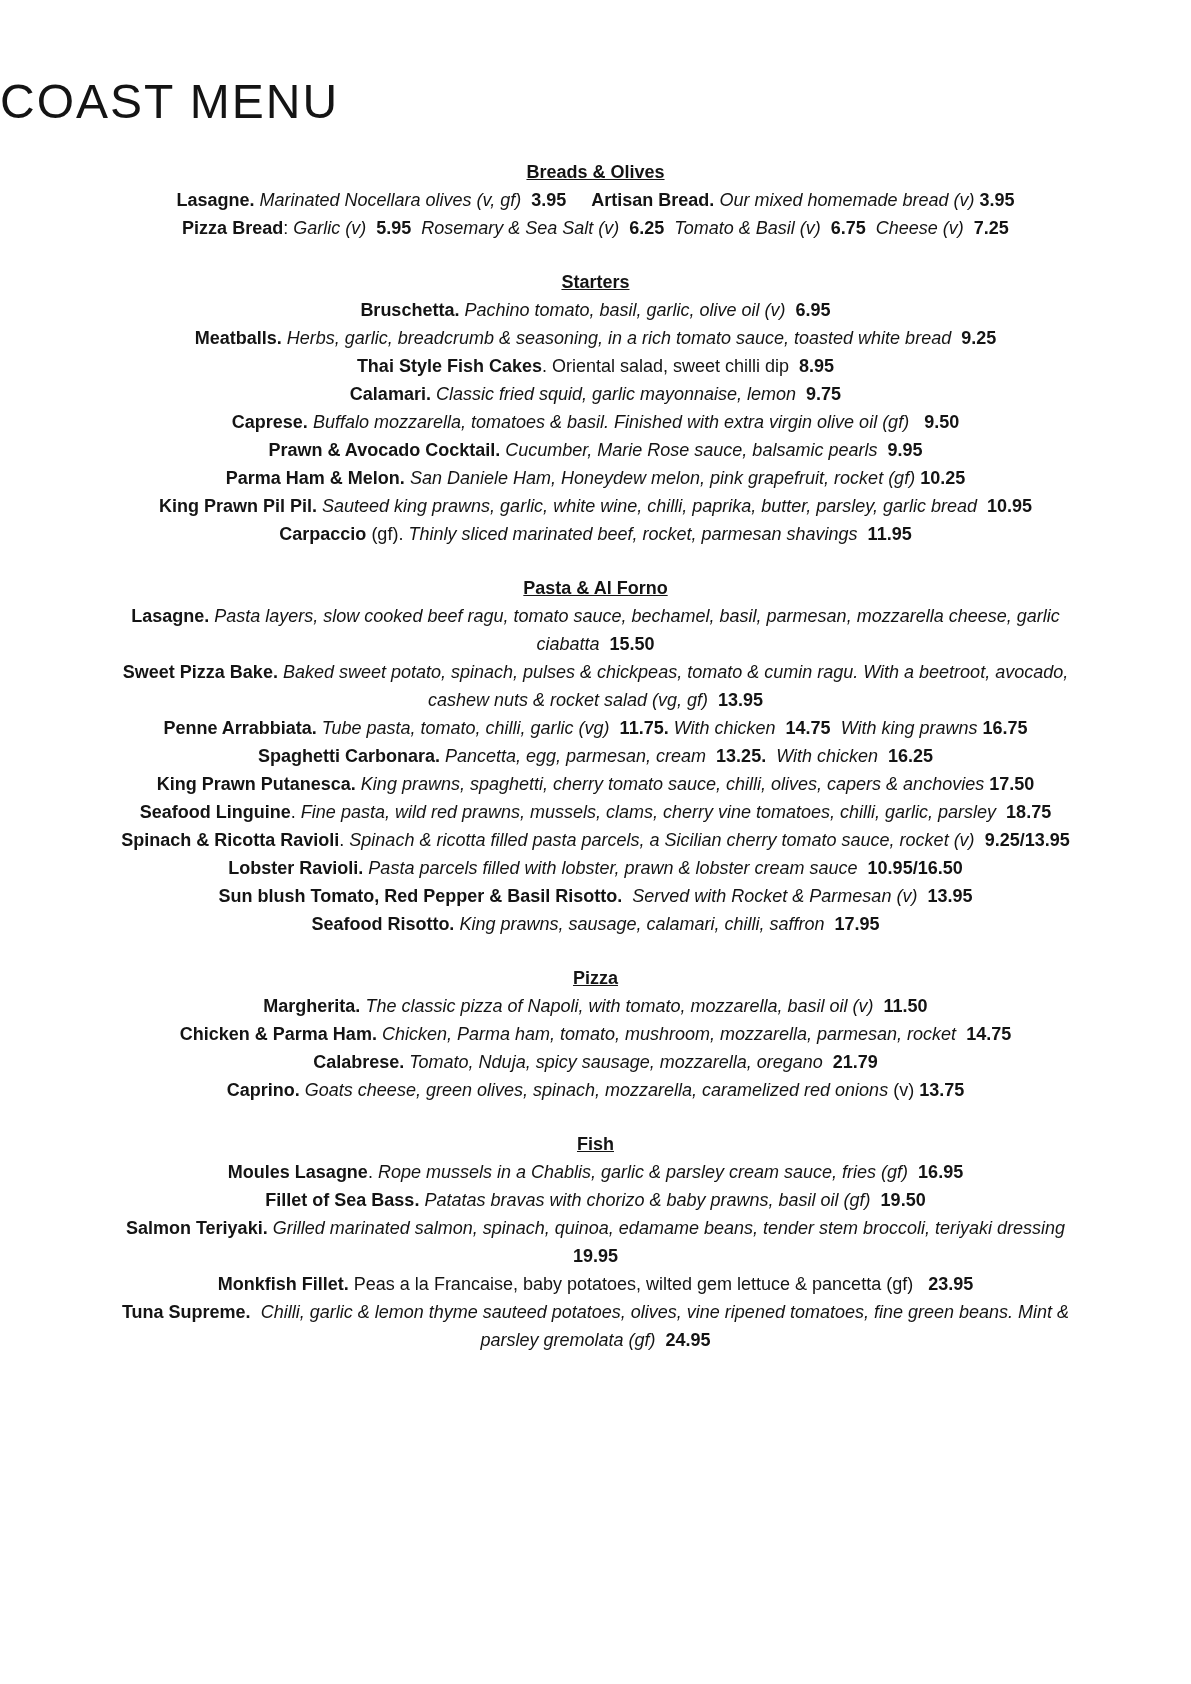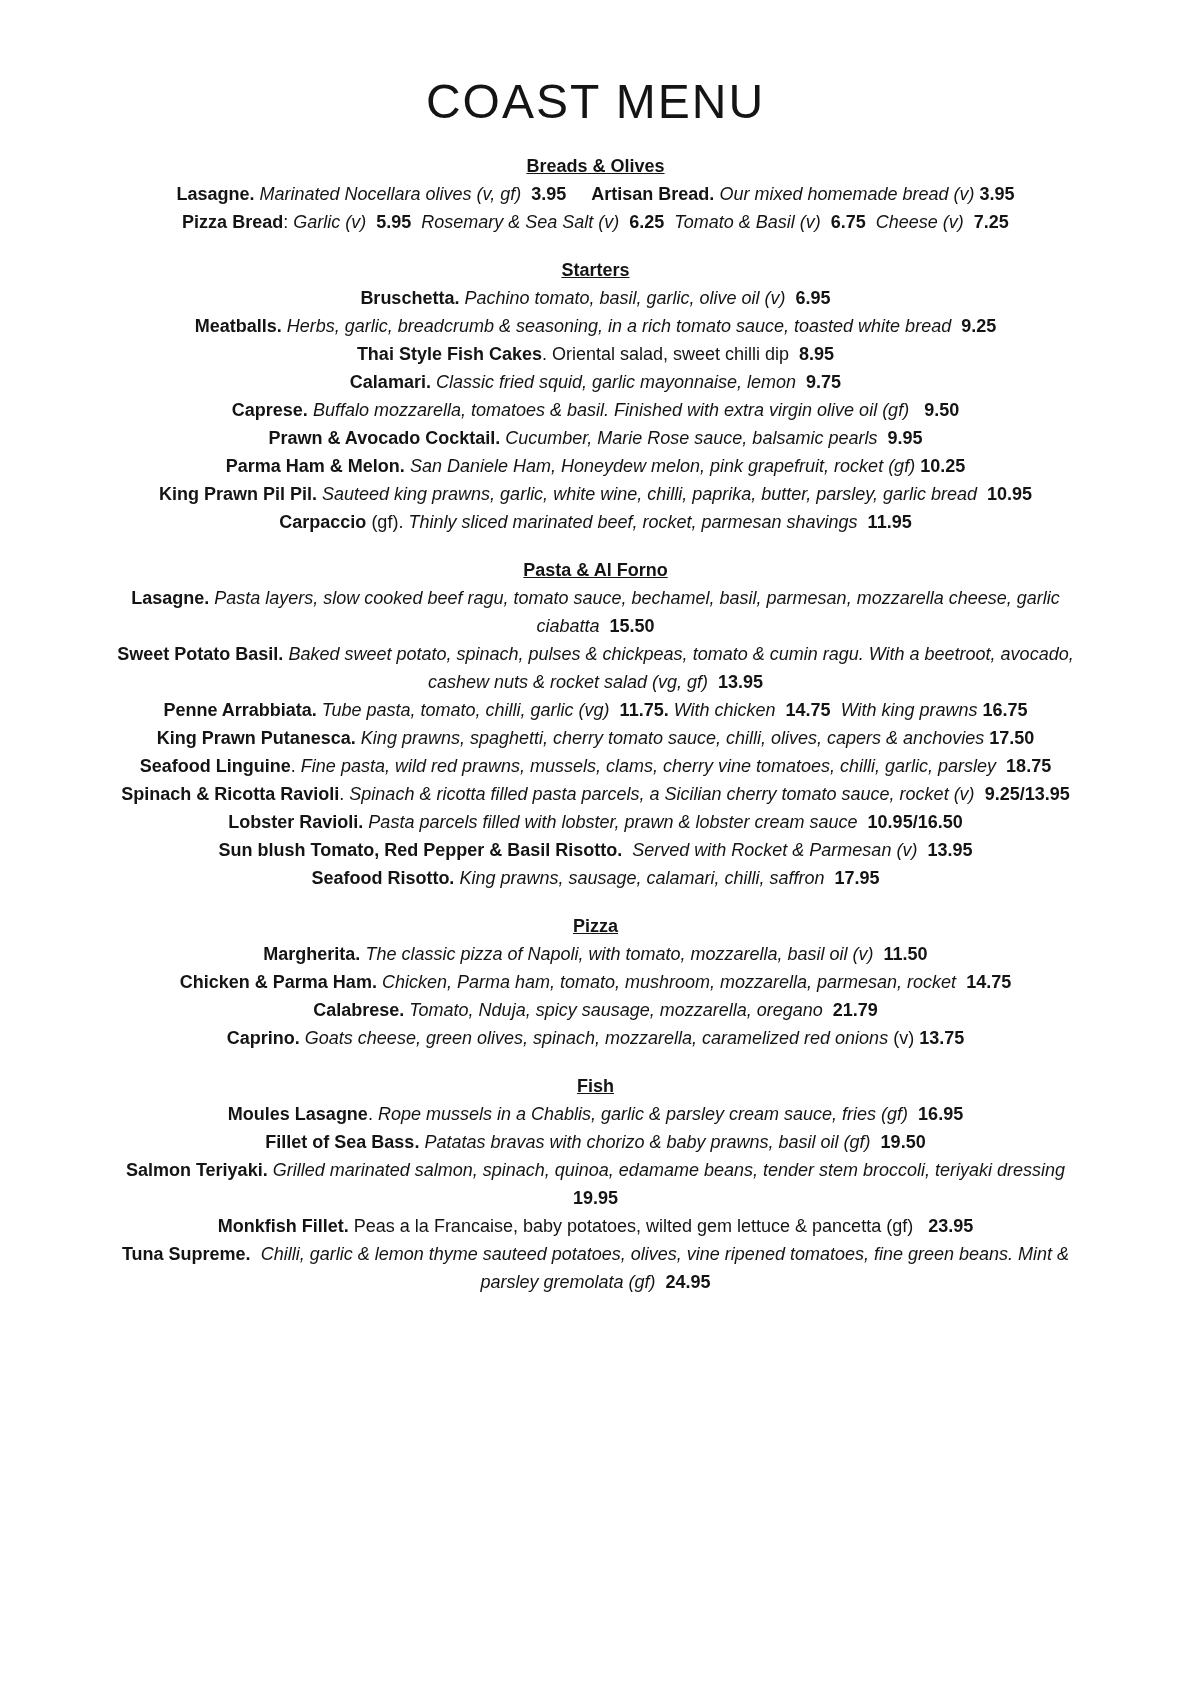--- a/index.html
+++ b/index.html
@@ -11,40 +11,40 @@
     width: 1191px;
     min-height: 1684px;
     font-family: "Liberation Sans", "DejaVu Sans", sans-serif;
     color: #141414;
   }
   .page {
     padding-top: 72px;
     padding-bottom: 120px;
   }
   .page-title {
-    text-align: center;
+    text-align: left;
     font-size: 48px;
     font-weight: 400;
     letter-spacing: 2px;
     line-height: 60px;
     margin: 0 0 8px 0;
   }
   .menu {
     width: 990px;
     margin: 0 auto;
     text-align: center;
     font-size: 18px;
     line-height: 28px;
   }
   .section-heading {
     font-size: 18px;
     font-weight: 700;
     text-decoration: underline;
     line-height: 28px;
-    margin: 20px 0 0 0;
+    margin: 26px 0 0 0;
     text-align: center;
   }
   .menu-item {
     margin: 0;
     white-space: pre-wrap;
   }
   .seg.b { font-weight: 700; }
   .seg.i { font-style: italic; }
   .seg.r { font-weight: 400; font-style: normal; }
 </style>
@@ -67,22 +67,23 @@
         <p class="menu-item"><span class="seg b">Calamari.</span><span class="seg r"> </span><span class="seg i">Classic fried squid, garlic mayonnaise, lemon</span><span class="seg b">  9.75</span></p>
         <p class="menu-item"><span class="seg b">Caprese.</span><span class="seg r"> </span><span class="seg i">Buffalo mozzarella, tomatoes &amp; basil. Finished with extra virgin olive oil (gf)</span><span class="seg b">   9.50</span></p>
         <p class="menu-item"><span class="seg b">Prawn &amp; Avocado Cocktail.</span><span class="seg r"> </span><span class="seg i">Cucumber, Marie Rose sauce, balsamic pearls</span><span class="seg b">  9.95</span></p>
         <p class="menu-item"><span class="seg b">Parma Ham &amp; Melon.</span><span class="seg r"> </span><span class="seg i">San Daniele Ham, Honeydew melon, pink grapefruit, rocket (gf)</span><span class="seg b"> 10.25</span></p>
         <p class="menu-item"><span class="seg b">King Prawn Pil Pil.</span><span class="seg r"> </span><span class="seg i">Sauteed king prawns, garlic, white wine, chilli, paprika, butter, parsley, garlic bread</span><span class="seg b">  10.95</span></p>
         <p class="menu-item"><span class="seg b">Carpaccio</span><span class="seg r"> (gf). </span><span class="seg i">Thinly sliced marinated beef, rocket, parmesan shavings</span><span class="seg b">  11.95</span></p>
       </section>
       <section class="menu-section">
         <h2 class="section-heading">Pasta &amp; Al Forno</h2>
         <p class="menu-item"><span class="seg b">Lasagne.</span><span class="seg r"> </span><span class="seg i">Pasta layers, slow cooked beef ragu, tomato sauce, bechamel, basil, parmesan, mozzarella cheese, garlic ciabatta</span><span class="seg b">  15.50</span></p>
-        <p class="menu-item"><span class="seg b">Sweet Potato Basil.</span><span class="seg r"> </span><span class="seg i">Baked sweet potato, spinach, pulses &amp; chickpeas, tomato &amp; cumin ragu. With a beetroot, avocado, cashew nuts &amp; rocket salad (vg, gf)</span><span class="seg b">  13.95</span></p>
+        <p class="menu-item"><span class="seg b">Sweet Pizza Bake.</span><span class="seg r"> </span><span class="seg i">Baked sweet potato, spinach, pulses &amp; chickpeas, tomato &amp; cumin ragu. With a beetroot, avocado, cashew nuts &amp; rocket salad (vg, gf)</span><span class="seg b">  13.95</span></p>
         <p class="menu-item"><span class="seg b">Penne Arrabbiata.</span><span class="seg r"> </span><span class="seg i">Tube pasta, tomato, chilli, garlic (vg)</span><span class="seg b">  11.75.</span><span class="seg r"> </span><span class="seg i">With chicken</span><span class="seg b">  14.75</span><span class="seg r">  </span><span class="seg i">With king prawns</span><span class="seg b"> 16.75</span></p>
+        <p class="menu-item"><span class="seg b">Spaghetti Carbonara.</span><span class="seg r"> </span><span class="seg i">Pancetta, egg, parmesan, cream</span><span class="seg b">  13.25.</span><span class="seg r">  </span><span class="seg i">With chicken</span><span class="seg b">  16.25</span></p>
         <p class="menu-item"><span class="seg b">King Prawn Putanesca.</span><span class="seg r"> </span><span class="seg i">King prawns, spaghetti, cherry tomato sauce, chilli, olives, capers &amp; anchovies</span><span class="seg b"> 17.50</span></p>
         <p class="menu-item"><span class="seg b">Seafood Linguine</span><span class="seg r">. </span><span class="seg i">Fine pasta, wild red prawns, mussels, clams, cherry vine tomatoes, chilli, garlic, parsley</span><span class="seg b">  18.75</span></p>
       </section>
       <section class="menu-section">
         <p class="menu-item"><span class="seg b">Spinach &amp; Ricotta Ravioli</span><span class="seg r">. </span><span class="seg i">Spinach &amp; ricotta filled pasta parcels, a Sicilian cherry tomato sauce, rocket (v)</span><span class="seg b">  9.25/13.95</span></p>
         <p class="menu-item"><span class="seg b">Lobster Ravioli.</span><span class="seg r"> </span><span class="seg i">Pasta parcels filled with lobster, prawn &amp; lobster cream sauce</span><span class="seg b">  10.95/16.50</span></p>
         <p class="menu-item"><span class="seg b">Sun blush Tomato, Red Pepper &amp; Basil Risotto.</span><span class="seg r">  </span><span class="seg i">Served with Rocket &amp; Parmesan (v)</span><span class="seg b">  13.95</span></p>
         <p class="menu-item"><span class="seg b">Seafood Risotto.</span><span class="seg r"> </span><span class="seg i">King prawns, sausage, calamari, chilli, saffron</span><span class="seg b">  17.95</span></p>
       </section>
       <section class="menu-section">

